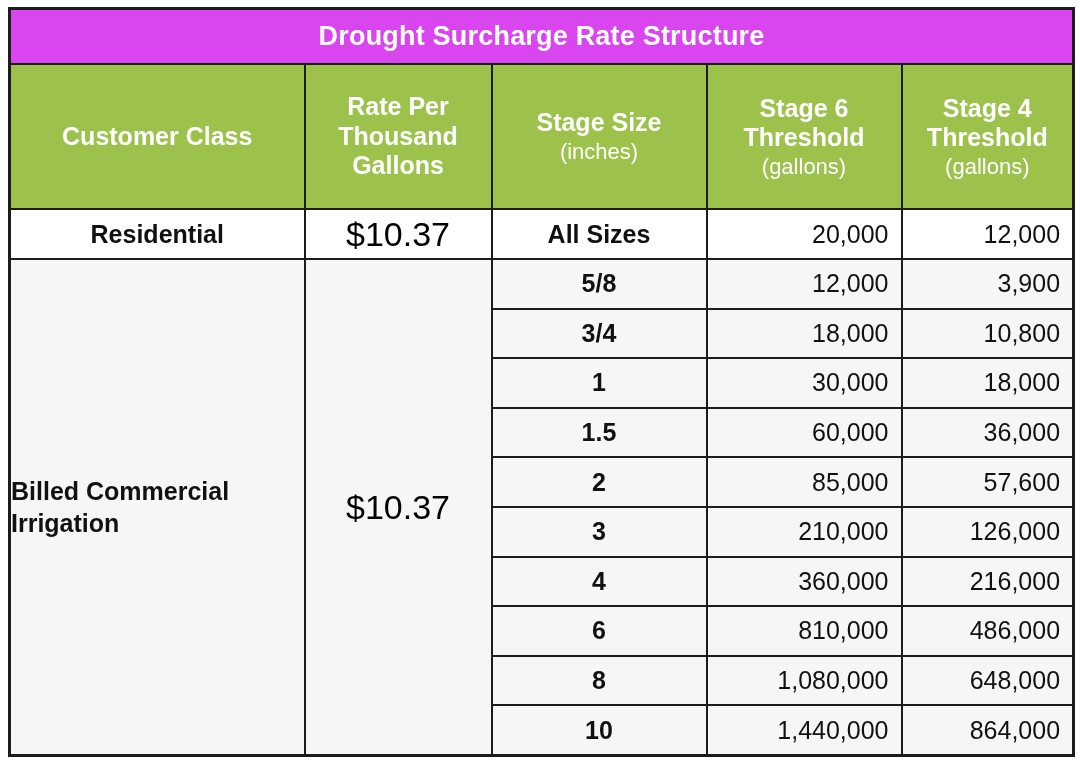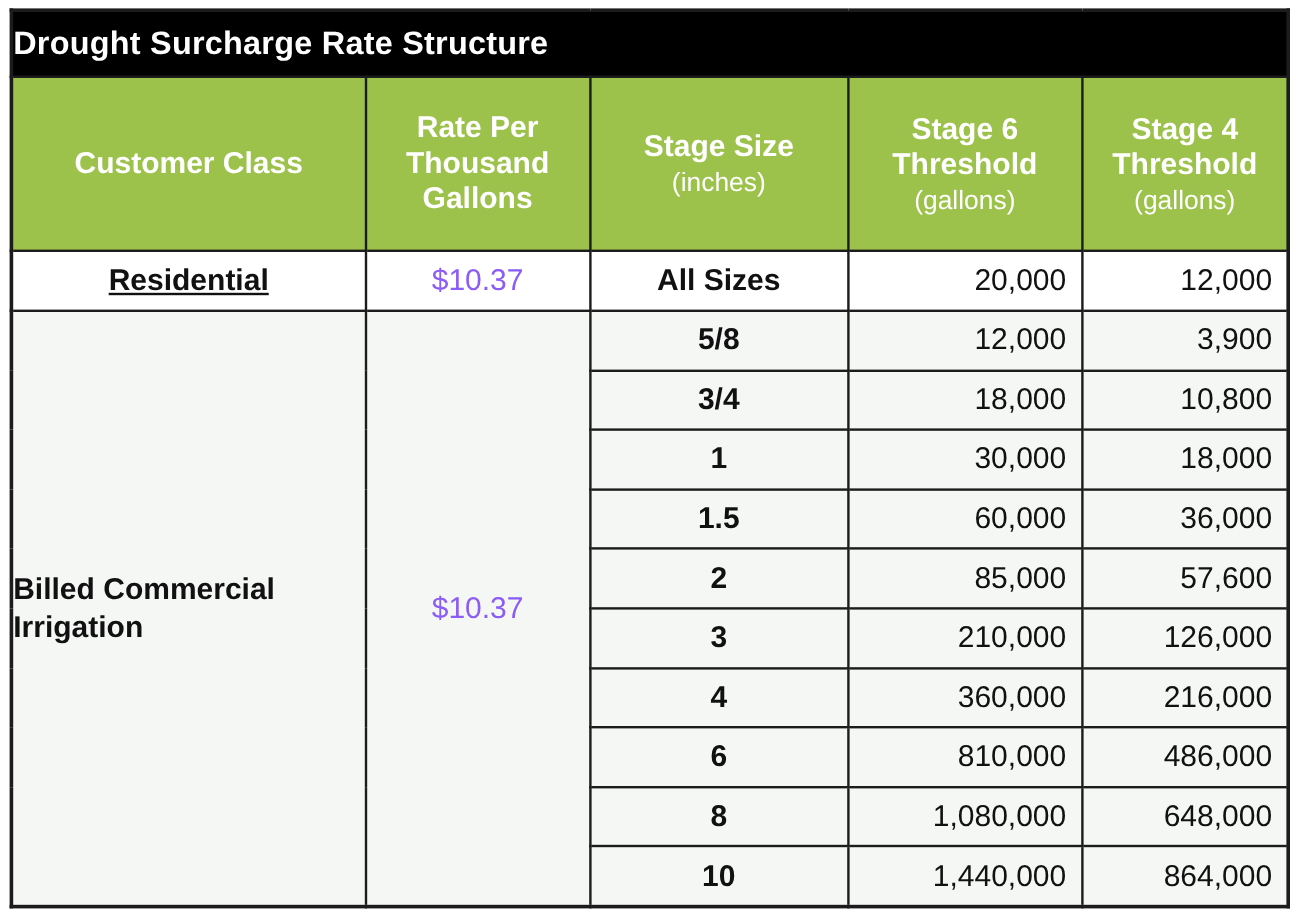--- a/index.html
+++ b/index.html
@@ -34,25 +34,25 @@
 
   
   col.c-class  { width: 295px; }
   col.c-rate   { width: 187px; }
   col.c-meter  { width: 215px; }
   col.c-st3    { width: 195px; }
   col.c-st4    { width: 172px; }
 
   
   .title-cell {
-    background: #000000;
+    background: #d946ef;
     color: #ffffff;
     font-size: 27px;
     font-weight: bold;
-    text-align: left;
+    text-align: center;
     height: 52px;
     letter-spacing: .2px;
   }
 
   
   .hdr {
     background: #9CC24C;
     color: #ffffff;
     text-align: center;
     vertical-align: middle;
@@ -76,35 +76,35 @@
   .row-tint  { background: #F5F7F5; }
 
   .cell {
     color: #111111;
     font-size: 25px;
     vertical-align: middle;
     height: 47px;
   }
   .cell.center { text-align: center; font-weight: bold; }
   .cell.right  { text-align: right; padding-right: 12px; }
-  .cell.bold   { font-weight: bold; text-decoration: underline; }
+  .cell.bold   { font-weight: bold; }
 
   .class-cell {
     text-align: left;
     vertical-align: middle;
     font-size: 25px;
     font-weight: bold;
     color: #111111;
     line-height: 1.3;
   }
   .rate-cell {
     text-align: center;
     vertical-align: middle;
-    font-size: 25px;
-    color: #8b5cf6;
+    font-size: 34px;
+    color: #000000;
   }
 </style>
 </head>
 <body>
 
 <div id="page">
   <table class="rate-table">
     <colgroup>
       <col class="c-class">
       <col class="c-rate">

